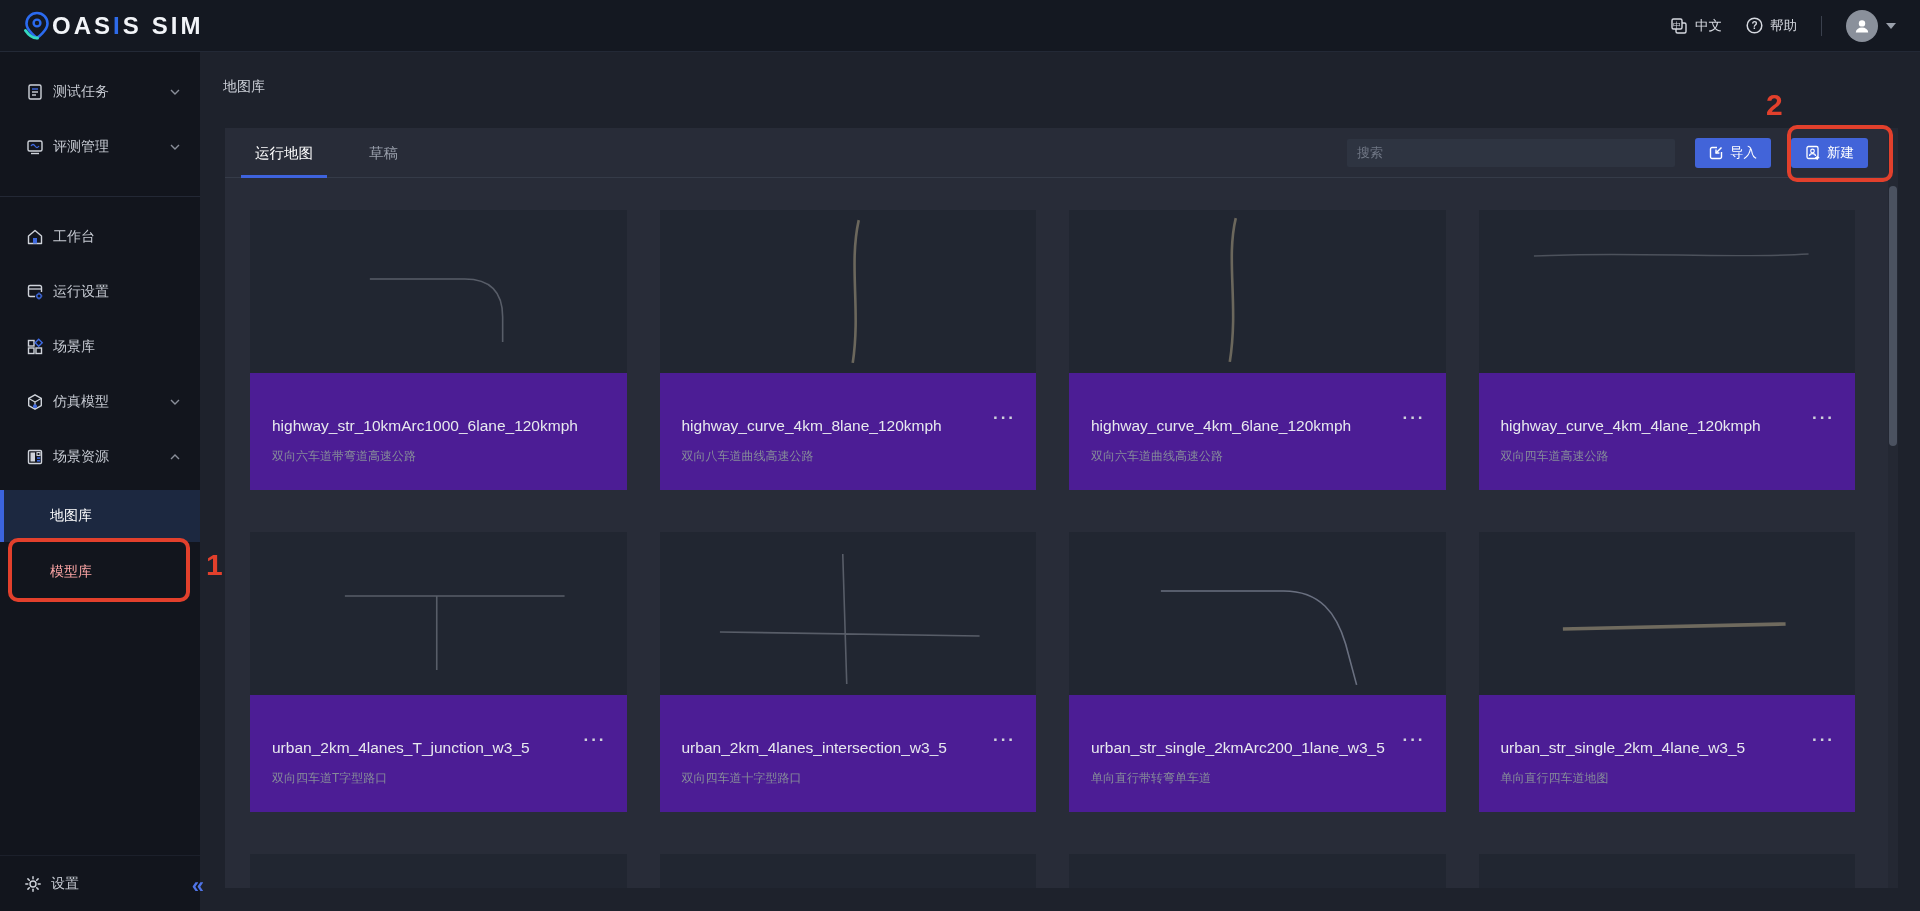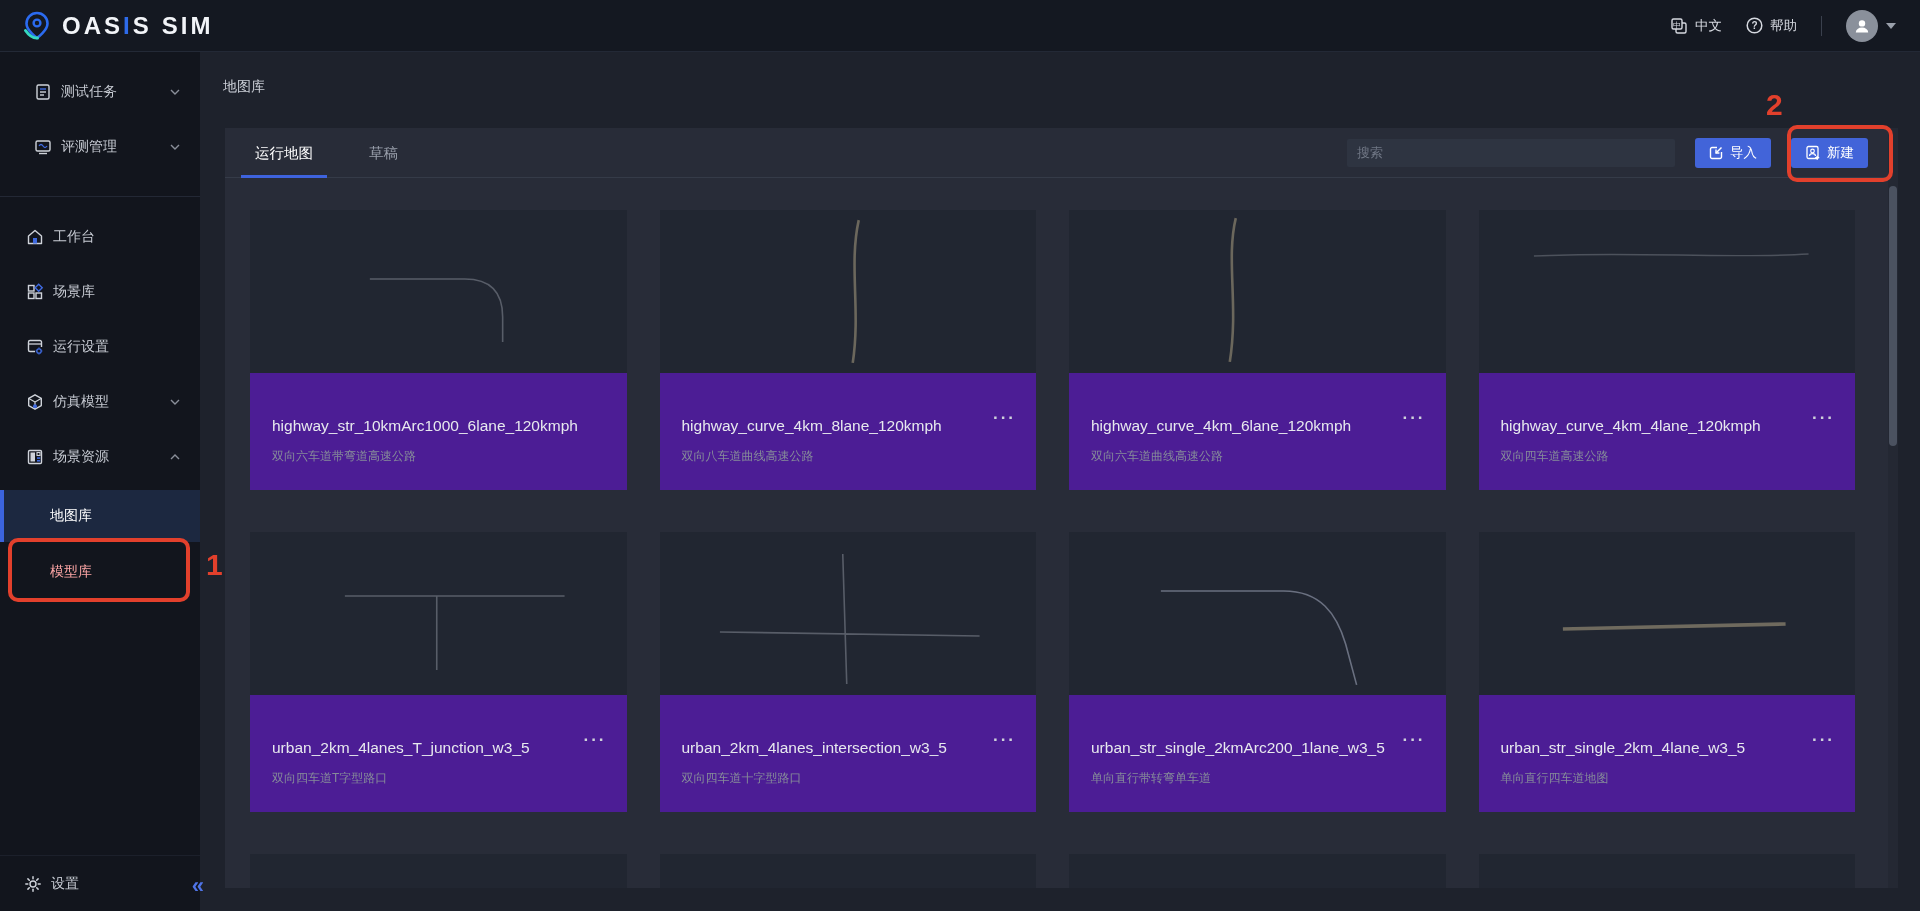--- a/index.html
+++ b/index.html
@@ -10,36 +10,36 @@
     font-family:"Liberation Sans", sans-serif;
     color:#c6cad2;
   }
 
   
   .topbar {
     position:absolute; left:0; top:0; width:1920px; height:52px;
     background:#141821; border-bottom:1px solid #232936;
     display:flex; align-items:center; z-index:6;
   }
-  .brand { display:flex; align-items:center; gap:10px; padding-left:22px; }
+  .brand { display:flex; align-items:center; padding-left:22px; }
   .wordmark { font-size:24px; font-weight:800; letter-spacing:3px; color:#f2f4f8; }
   .wordmark .accent { color:#2e6bea; }
   .wordmark .product { margin-left:10px; }
   .topbar-right { margin-left:auto; display:flex; align-items:center; gap:24px; padding-right:24px; }
   .tb-item { display:flex; align-items:center; gap:7px; font-size:13.5px; color:#d6d9e0; cursor:pointer; }
   .tb-divider { width:1px; height:20px; background:#3a404d; }
   .avatar-wrap { display:flex; align-items:center; gap:8px; cursor:pointer; }
   .avatar { width:32px; height:32px; border-radius:50%; background:#8a909b; display:flex; align-items:center; justify-content:center; }
 
   
   .sidebar {
     position:absolute; left:0; top:52px; bottom:0; width:200px;
     background:#12151d; z-index:5;
   }
-  .side-group1 { padding-top:12px;padding-left:8px; }
+  .side-group1 { padding-top:12px; }
   .side-item {
     height:55px; display:flex; align-items:center;
     padding-left:26px; padding-right:18px;
     font-size:14px; color:#c6cad2; cursor:pointer;
   }
   .side-item .si { width:18px; height:18px; margin-right:9px; flex:none; }
   .side-item .chev { margin-left:auto; margin-right:2px; width:10px; height:6px; flex:none; }
   .side-divider { height:1px; background:#232835; margin:22px 0 12px 0; }
   .side-child {
     height:52px; display:flex; align-items:center;
@@ -207,43 +207,43 @@
 
   <div class="side-divider"></div>
 
   <div class="side-group2">
     <div class="side-item">
       <svg class="si" viewBox="0 0 18 18">
         <path d="M2.5 8 L9 2.5 L15.5 8 V15.5 H2.5 Z" fill="none" stroke="#cfd3da" stroke-width="1.4" stroke-linejoin="round"></path>
         <rect x="7" y="10" width="4" height="5.5" fill="#3f6ae0"></rect>
       </svg>
       <span>工作台</span>
-    </div>
-    <div class="side-item">
-      <svg class="si" viewBox="0 0 18 18">
-        <rect x="2.5" y="2.5" width="5.5" height="5.5" fill="none" stroke="#cfd3da" stroke-width="1.4"></rect>
-        <rect x="2.5" y="10" width="5.5" height="5.5" fill="none" stroke="#cfd3da" stroke-width="1.4"></rect>
-        <rect x="10" y="10" width="5.5" height="5.5" fill="none" stroke="#cfd3da" stroke-width="1.4"></rect>
-        <rect x="10.2" y="2.2" width="5" height="5" fill="none" stroke="#3f6ae0" stroke-width="1.4" transform="rotate(45 12.7 4.7)"></rect>
-      </svg>
-      <span>场景库</span>
     </div>
     <div class="side-item">
       <svg class="si" viewBox="0 0 18 18">
         <path d="M15.5 9 V4 a1.5 1.5 0 0 0 -1.5 -1.5 H4 A1.5 1.5 0 0 0 2.5 4 v8 a1.5 1.5 0 0 0 1.5 1.5 h5" fill="none" stroke="#cfd3da" stroke-width="1.4"></path>
         <line x1="2.5" y1="6" x2="15.5" y2="6" stroke="#cfd3da" stroke-width="1.3"></line>
         <circle cx="13" cy="13" r="2.2" fill="none" stroke="#3f6ae0" stroke-width="1.3"></circle>
         <g stroke="#3f6ae0" stroke-width="1.2">
           <line x1="13" y1="9.6" x2="13" y2="10.8"></line>
             <line x1="13" y1="15.2" x2="13" y2="16.4"></line>
           <line x1="9.6" y1="13" x2="10.8" y2="13"></line>
             <line x1="15.2" y1="13" x2="16.4" y2="13"></line>
         </g>
       </svg>
       <span>运行设置</span>
+    </div>
+    <div class="side-item">
+      <svg class="si" viewBox="0 0 18 18">
+        <rect x="2.5" y="2.5" width="5.5" height="5.5" fill="none" stroke="#cfd3da" stroke-width="1.4"></rect>
+        <rect x="2.5" y="10" width="5.5" height="5.5" fill="none" stroke="#cfd3da" stroke-width="1.4"></rect>
+        <rect x="10" y="10" width="5.5" height="5.5" fill="none" stroke="#cfd3da" stroke-width="1.4"></rect>
+        <rect x="10.2" y="2.2" width="5" height="5" fill="none" stroke="#3f6ae0" stroke-width="1.4" transform="rotate(45 12.7 4.7)"></rect>
+      </svg>
+      <span>场景库</span>
     </div>
     <div class="side-item">
       <svg class="si" viewBox="0 0 18 18">
         <path d="M9 1.8 L15.3 5.4 V12.6 L9 16.2 L2.7 12.6 V5.4 Z" fill="none" stroke="#cfd3da" stroke-width="1.4" stroke-linejoin="round"></path>
         <path d="M9 9 L9 16 M9 9 L2.9 5.6 M9 9 L15.1 5.6" fill="none" stroke="#cfd3da" stroke-width="1.2"></path>
         <circle cx="9" cy="13.2" r="2" fill="#3f6ae0"></circle>
       </svg>
       <span>仿真模型</span>
       <svg class="chev" viewBox="0 0 10 6">
         <path d="M1 1 L5 5 L9 1" fill="none" stroke="#8a8f9a" stroke-width="1.4"></path>

